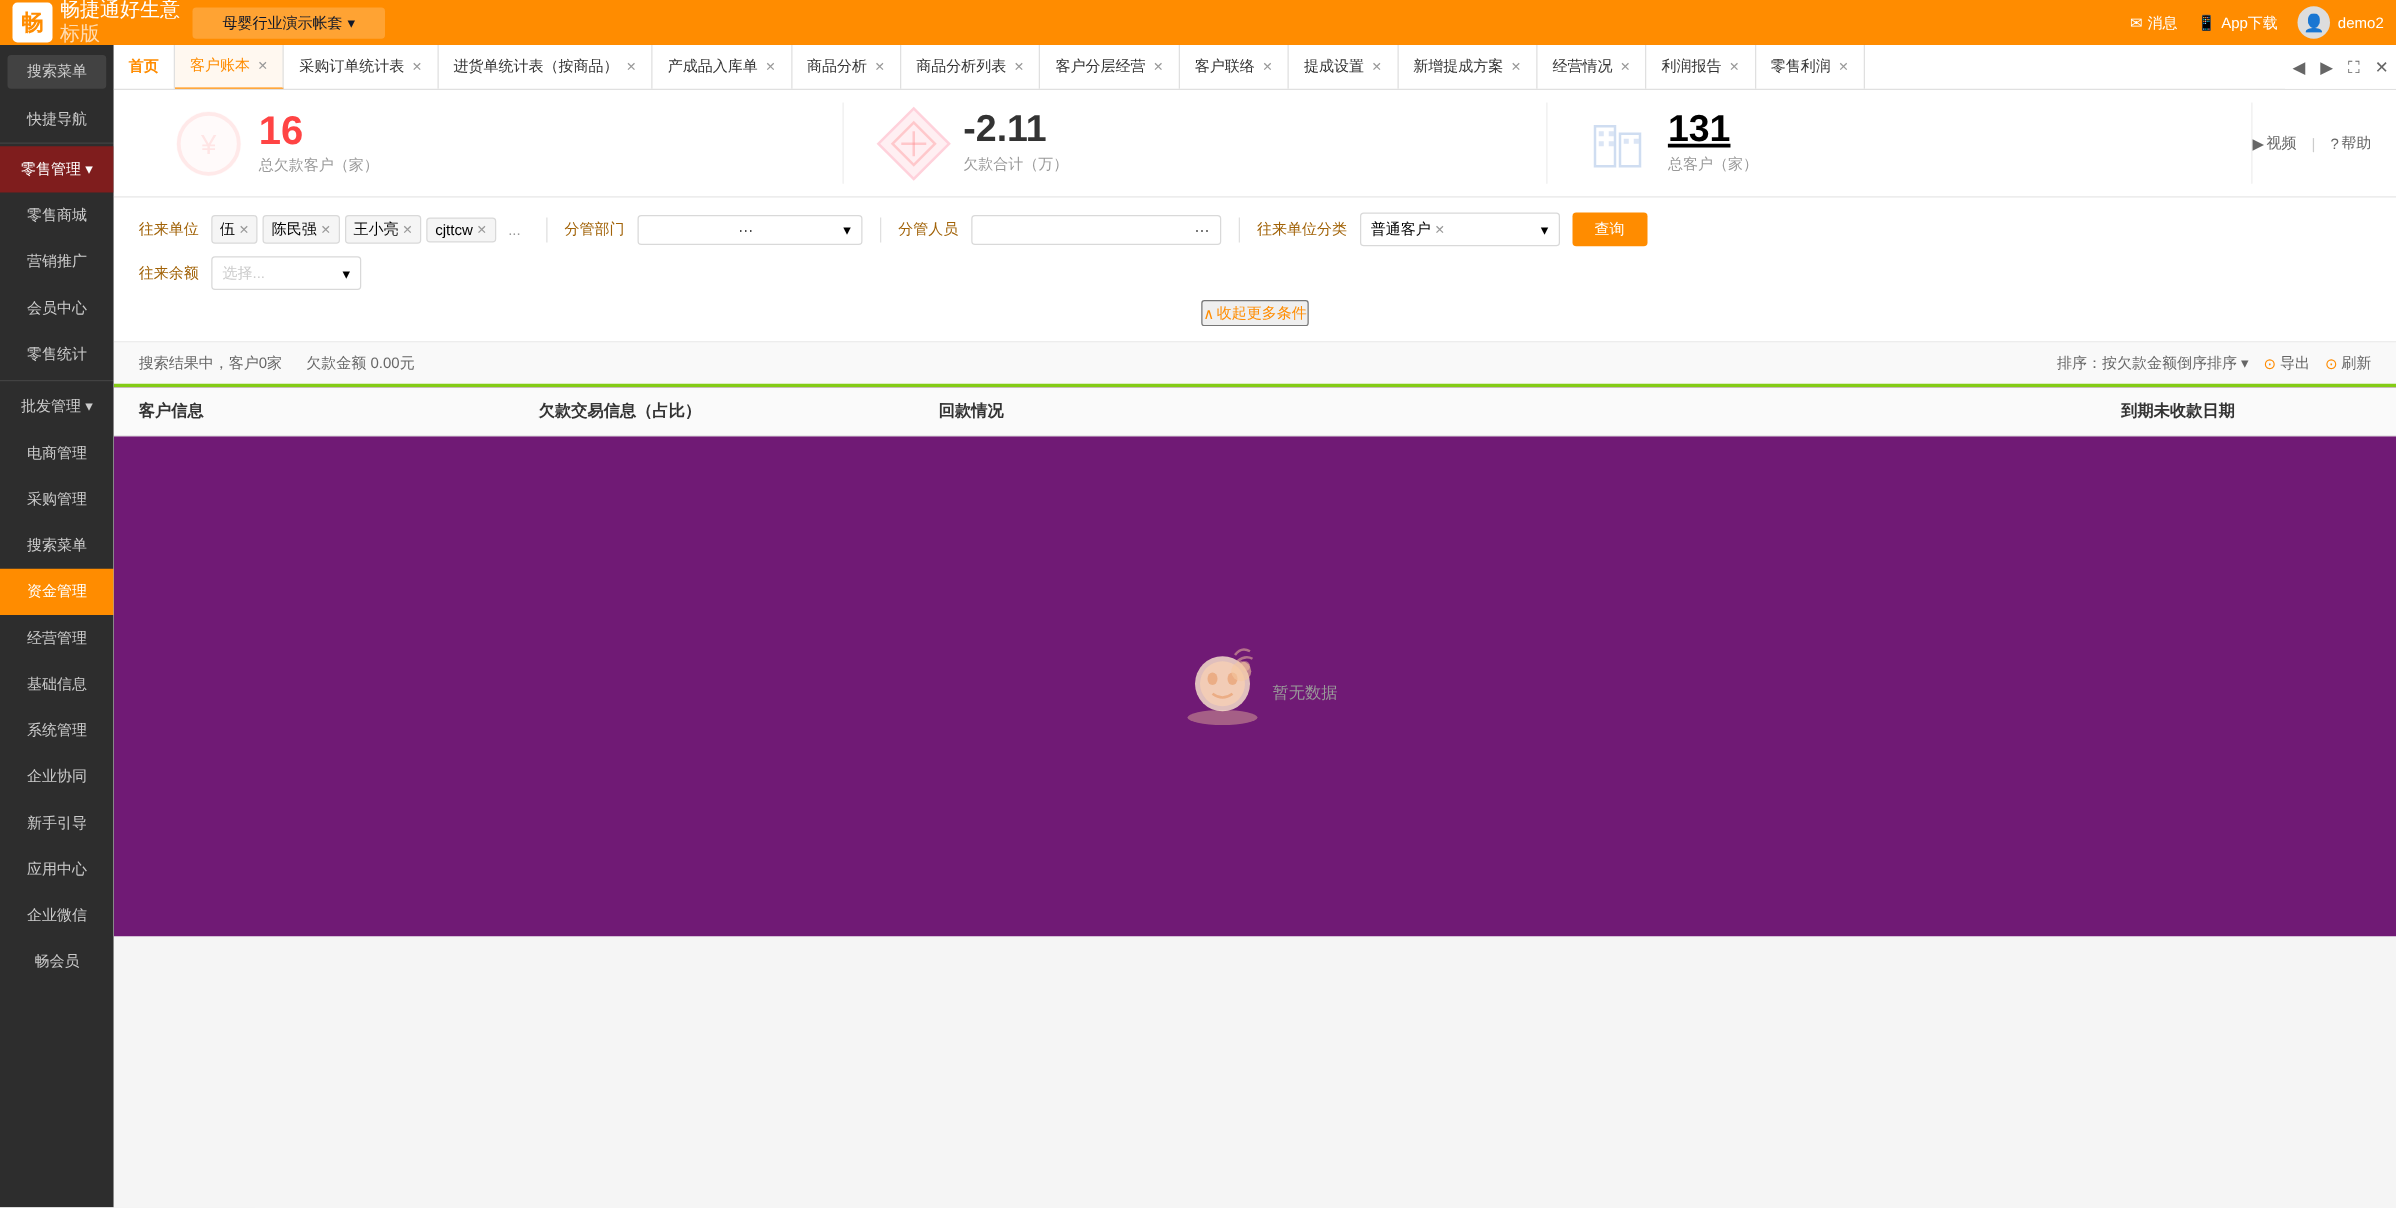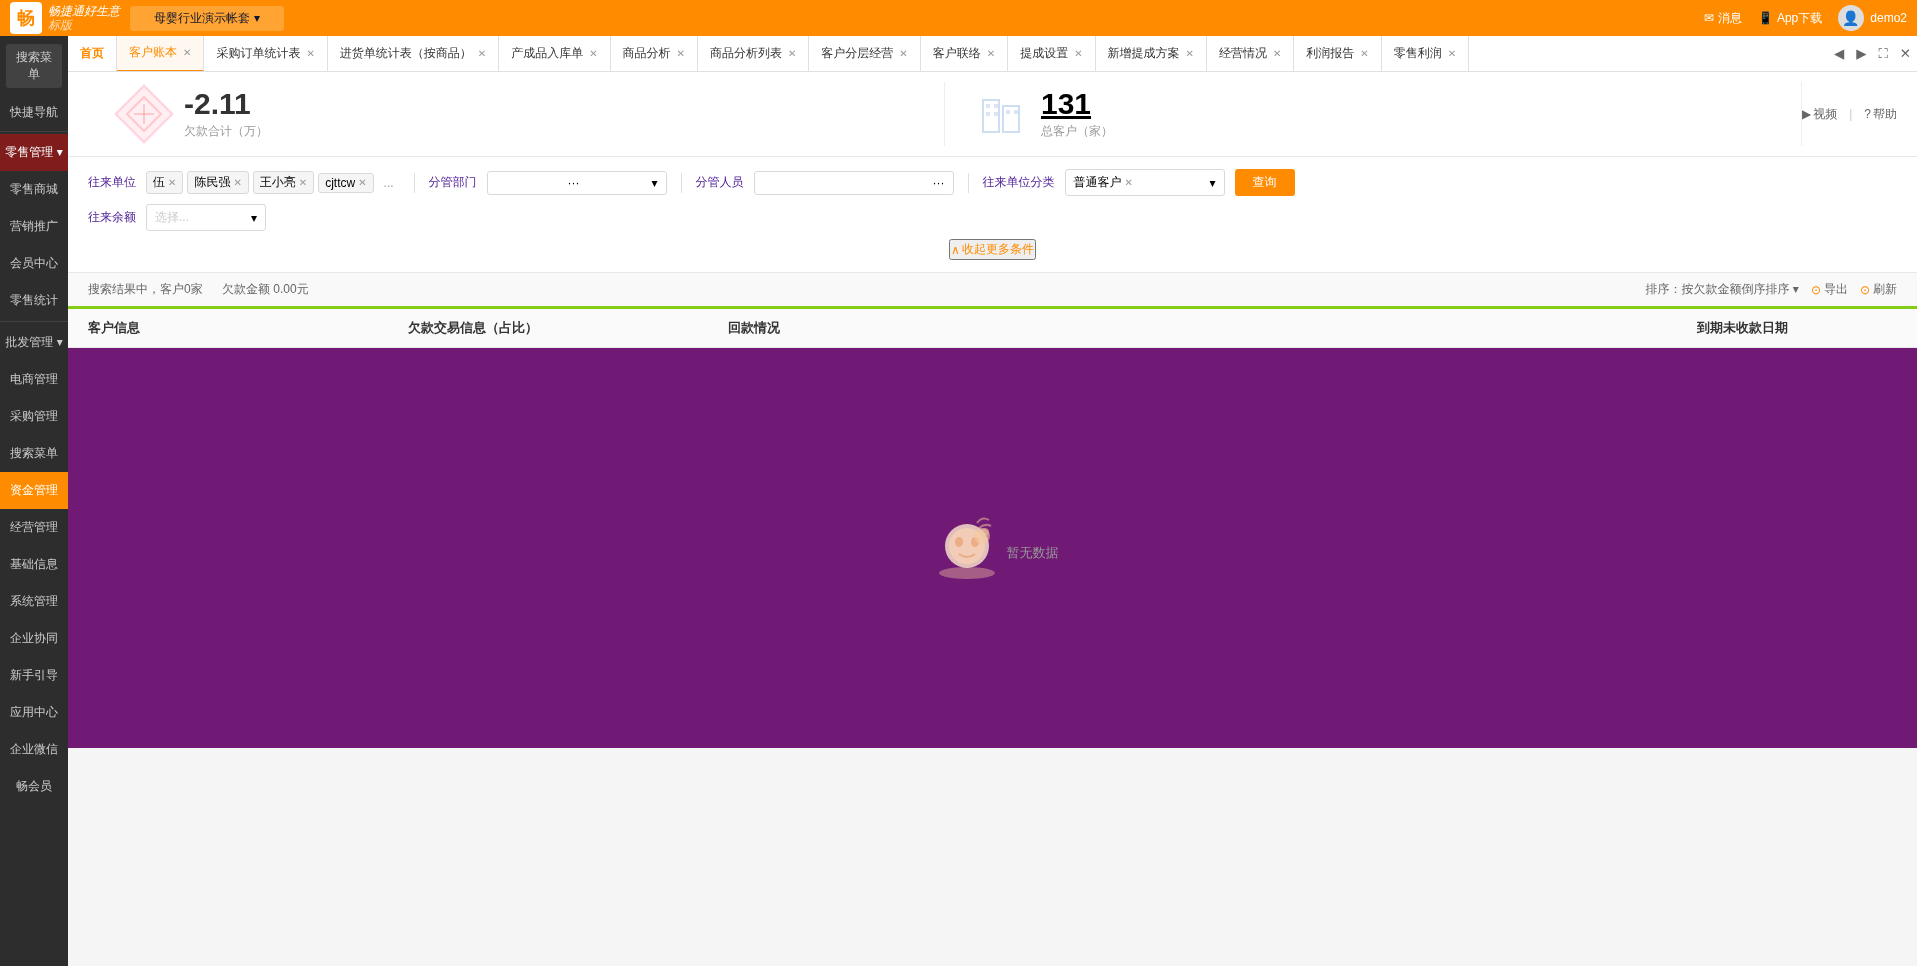--- a/index.html
+++ b/index.html
@@ -2,29 +2,29 @@
 <html><head>
   <meta charset="utf-8">
   <style>
     * { box-sizing: border-box; margin: 0; padding: 0; }
     body { font-family: 'Microsoft YaHei', Arial, sans-serif; font-size: 13px; background: #f5f5f5; overflow: hidden; height: 966px; }
 
     
     .app-container { display: flex; flex-direction: column; height: 100%; }
     .top-bar { background: #ff8c00; display: flex; align-items: center; padding: 0 10px; height: 36px; flex-shrink: 0; }
     .main-layout { display: flex; flex: 1; overflow: hidden; }
-    .sidebar { width: 68px; background: #2d2d2d; display: flex; flex-direction: column; flex-shrink: 0; overflow-y: auto; }
+    .sidebar { width: 91px; background: #2d2d2d; display: flex; flex-direction: column; flex-shrink: 0; overflow-y: auto; }
     .content-area { flex: 1; display: flex; flex-direction: column; overflow: hidden; background: #f0f0f0; }
     .tab-bar { background: #fff; border-bottom: 1px solid #e0e0e0; display: flex; align-items: center; height: 36px; flex-shrink: 0; overflow: hidden; }
     .main-content { flex: 1; overflow-y: auto; padding: 0; background: #f5f5f5; }
 
     
     .logo-area { display: flex; align-items: center; gap: 6px; flex: 0 0 auto; }
     .logo-icon { width: 32px; height: 32px; background: #fff; border-radius: 4px; display: flex; align-items: center; justify-content: center; color: #ff8c00; font-size: 18px; font-weight: bold; }
-    .logo-text { color: #fff; font-size: 12px; line-height: 1.2; font-style: italic; }
+    .logo-text { color: #fff; font-size: 16px; line-height: 1.2; }
     .store-selector { margin-left: 10px; background: rgba(255,255,255,0.2); border: none; color: #0f172a; padding: 4px 24px; border-radius: 3px; font-size: 12px; cursor: pointer; display: flex; align-items: center; gap: 4px; }
     .top-bar-right { margin-left: auto; display: flex; align-items: center; gap: 16px; color: #fff; font-size: 12px; }
     .top-bar-right .btn { background: none; border: none; color: #fff; cursor: pointer; font-size: 12px; display: flex; align-items: center; gap: 4px; }
     .avatar { width: 26px; height: 26px; border-radius: 50%; background: #ddd; overflow: hidden; display: flex; align-items: center; justify-content: center; }
 
     
     .sidebar-search { padding: 8px 6px; }
     .sidebar-search-btn { width: 100%; background: rgba(255,255,255,0.1); border: none; color: #ccc; padding: 5px; border-radius: 3px; font-size: 12px; cursor: pointer; text-align: center; }
     .sidebar-nav-btn { width: 100%; background: none; border: none; color: #ccc; padding: 8px 4px; font-size: 12px; cursor: pointer; text-align: center; display: block; }
     .sidebar-item { padding: 10px 4px; text-align: center; cursor: pointer; color: #ccc; font-size: 12px; border: none; background: none; width: 100%; display: block; }
@@ -48,21 +48,21 @@
     .stat-value.negative { color: #333; font-weight: 900; }
     .stat-value.underline { text-decoration: underline; }
     .stat-label { font-size: 12px; color: #999; margin-top: 4px; }
     .stat-info { display: flex; flex-direction: column; }
     .help-links { margin-left: auto; display: flex; gap: 12px; align-items: center; font-size: 12px; color: #666; }
     .help-link { color: #666; text-decoration: none; display: flex; align-items: center; gap: 2px; cursor: pointer; }
 
     
     .filter-section { background: #fff; padding: 12px 20px; border-bottom: 1px solid #e8e8e8; }
     .filter-row { display: flex; align-items: center; gap: 10px; margin-bottom: 8px; flex-wrap: wrap; }
-    .filter-label { color: #4c1d95; font-size: 12px; white-space: nowrap; flex-shrink: 0; }
+    .filter-label { color: #a16207; font-size: 12px; white-space: nowrap; flex-shrink: 0; }
     .filter-tags { display: flex; align-items: center; gap: 4px; flex-wrap: wrap; }
     .filter-tag { background: #f5f5f5; border: 1px solid #d9d9d9; border-radius: 3px; padding: 2px 6px; font-size: 12px; display: flex; align-items: center; gap: 3px; }
     .filter-tag .x { color: #999; cursor: pointer; font-size: 10px; }
     .filter-select { border: 1px solid #d9d9d9; border-radius: 3px; padding: 4px 8px; font-size: 12px; min-width: 120px; background: #fff; cursor: pointer; display: inline-flex; align-items: center; justify-content: space-between; gap: 4px; }
     .search-btn { background: #ff8c00; color: #fff; border: none; border-radius: 3px; padding: 5px 18px; font-size: 12px; cursor: pointer; }
     .collapse-btn { color: #ff8c00; font-size: 12px; cursor: pointer; display: flex; align-items: center; gap: 2px; }
     .search-result-bar { display: flex; align-items: center; justify-content: space-between; padding: 8px 20px; background: #f9f9f9; border-bottom: 3px solid #84cc16; font-size: 12px; color: #666; }
     .result-actions { display: flex; align-items: center; gap: 12px; }
     .action-link { color: #ff8c00; font-size: 12px; cursor: pointer; display: flex; align-items: center; gap: 2px; }
 
@@ -248,20 +248,32 @@
           <button class="tab-scroll-btn">▶</button>
           <button class="tab-scroll-btn">⛶</button>
           <button class="tab-scroll-btn">✕</button>
         </div>
       </div>
 
       <div class="main-content">
 
         <div class="stats-section">
 
+          <div class="stat-card">
+            <div class="yuan-circle" style="opacity:0.25;">
+              <svg width="52" height="52" viewBox="0 0 52 52">
+                <circle cx="26" cy="26" r="24" fill="none" stroke="#ff4444" stroke-width="3" opacity="0.4"></circle>
+                <text x="26" y="34" text-anchor="middle" font-size="22" fill="#ff4444" opacity="0.5">¥</text>
+              </svg>
+            </div>
+            <div class="stat-info">
+              <div class="stat-value red">16</div>
+              <div class="stat-label">总欠款客户（家）</div>
+            </div>
+          </div>
 
           <div class="stat-card">
             <div class="plus-diamond">
               <svg width="52" height="52" viewBox="0 0 52 52">
                 <rect x="14" y="14" width="24" height="24" fill="none" stroke="#ff8080" stroke-width="2" opacity="0.35" transform="rotate(45 26 26)"></rect>
                 <line x1="26" y1="16" x2="26" y2="36" stroke="#ff8080" stroke-width="2" opacity="0.35"></line>
                 <line x1="16" y1="26" x2="36" y2="26" stroke="#ff8080" stroke-width="2" opacity="0.35"></line>
               </svg>
             </div>
             <div class="stat-info">

